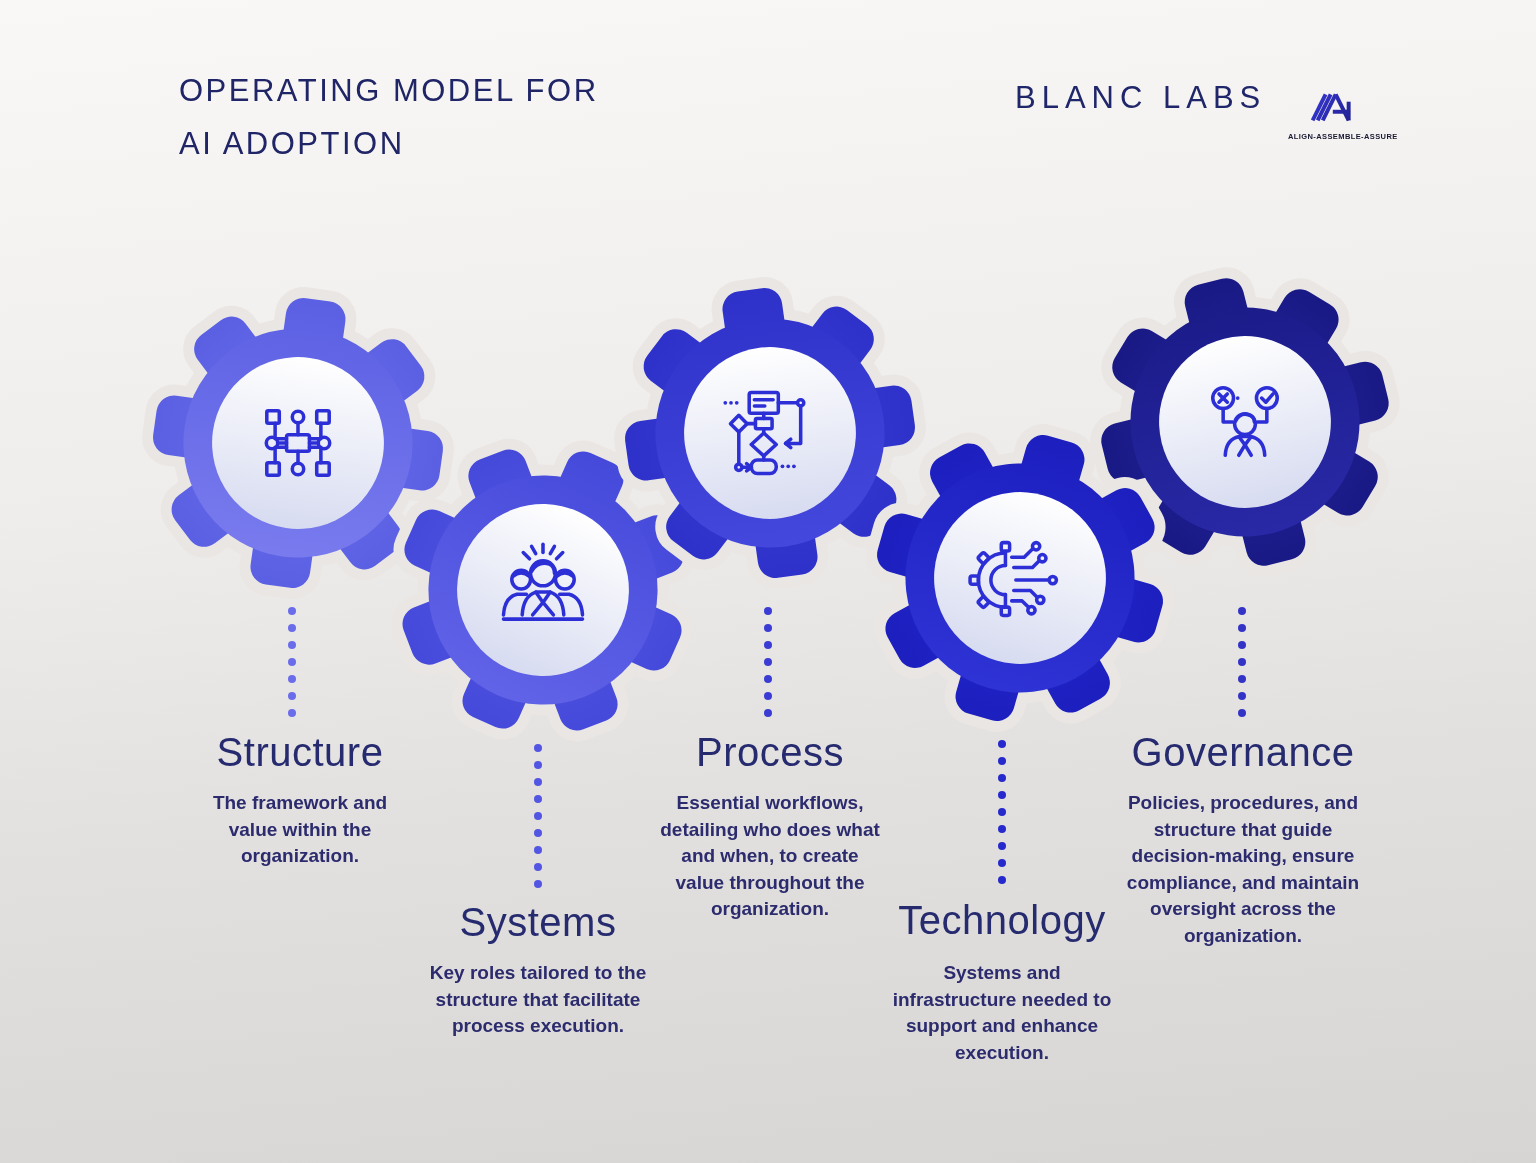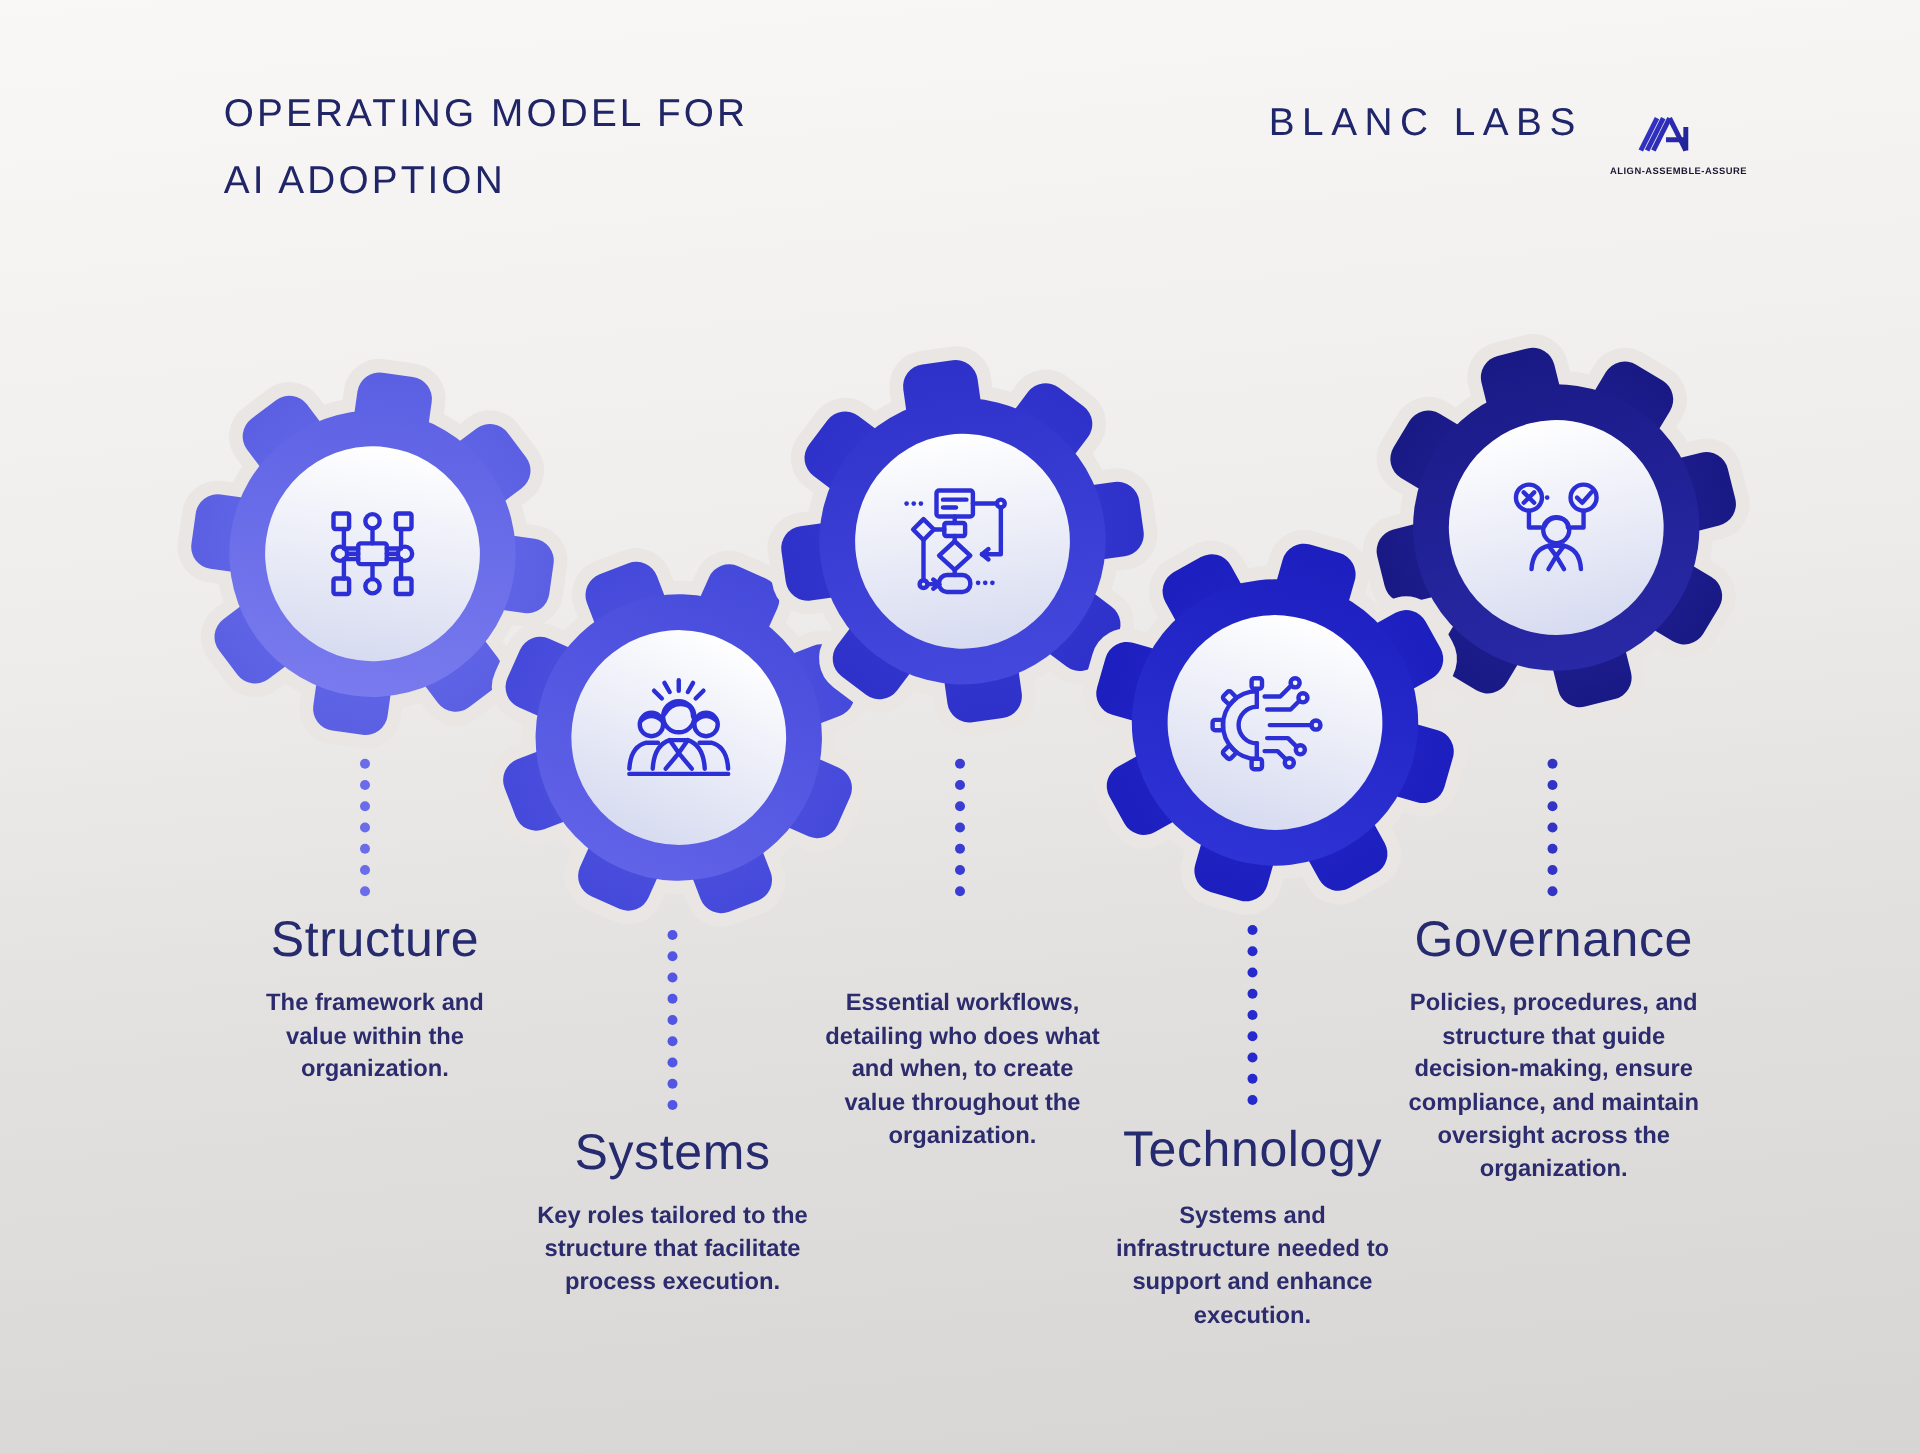--- a/index.html
+++ b/index.html
@@ -334,20 +334,21 @@
       <div class="dot" style="background: rgb(51, 52, 198);"></div>
       <div class="dot" style="background: rgb(51, 52, 198);"></div>
       <div class="dot" style="background: rgb(51, 52, 198);"></div>
       <div class="dot" style="background: rgb(51, 52, 198);"></div>
       <div class="dot" style="background: rgb(51, 52, 198);"></div>
       <div class="dot" style="background: rgb(51, 52, 198);"></div>
     </div>
 
   <div class="heading h1">Structure</div>
   <div class="heading h2">Systems</div>
+  <div class="heading h3">Process</div>
   <div class="heading h4">Technology</div>
   <div class="heading h5">Governance</div>
 
   <div class="desc p1">The framework and value within the organization.</div>
   <div class="desc p2">Key roles tailored to the structure that facilitate process execution.</div>
   <div class="desc p3">Essential workflows, detailing who does what and when, to create value throughout the organization.</div>
   <div class="desc p4">Systems and infrastructure needed to support and enhance execution.</div>
   <div class="desc p5">Policies, procedures, and structure that guide decision-making, ensure compliance, and maintain oversight across the organization.</div>
 
 </div>

